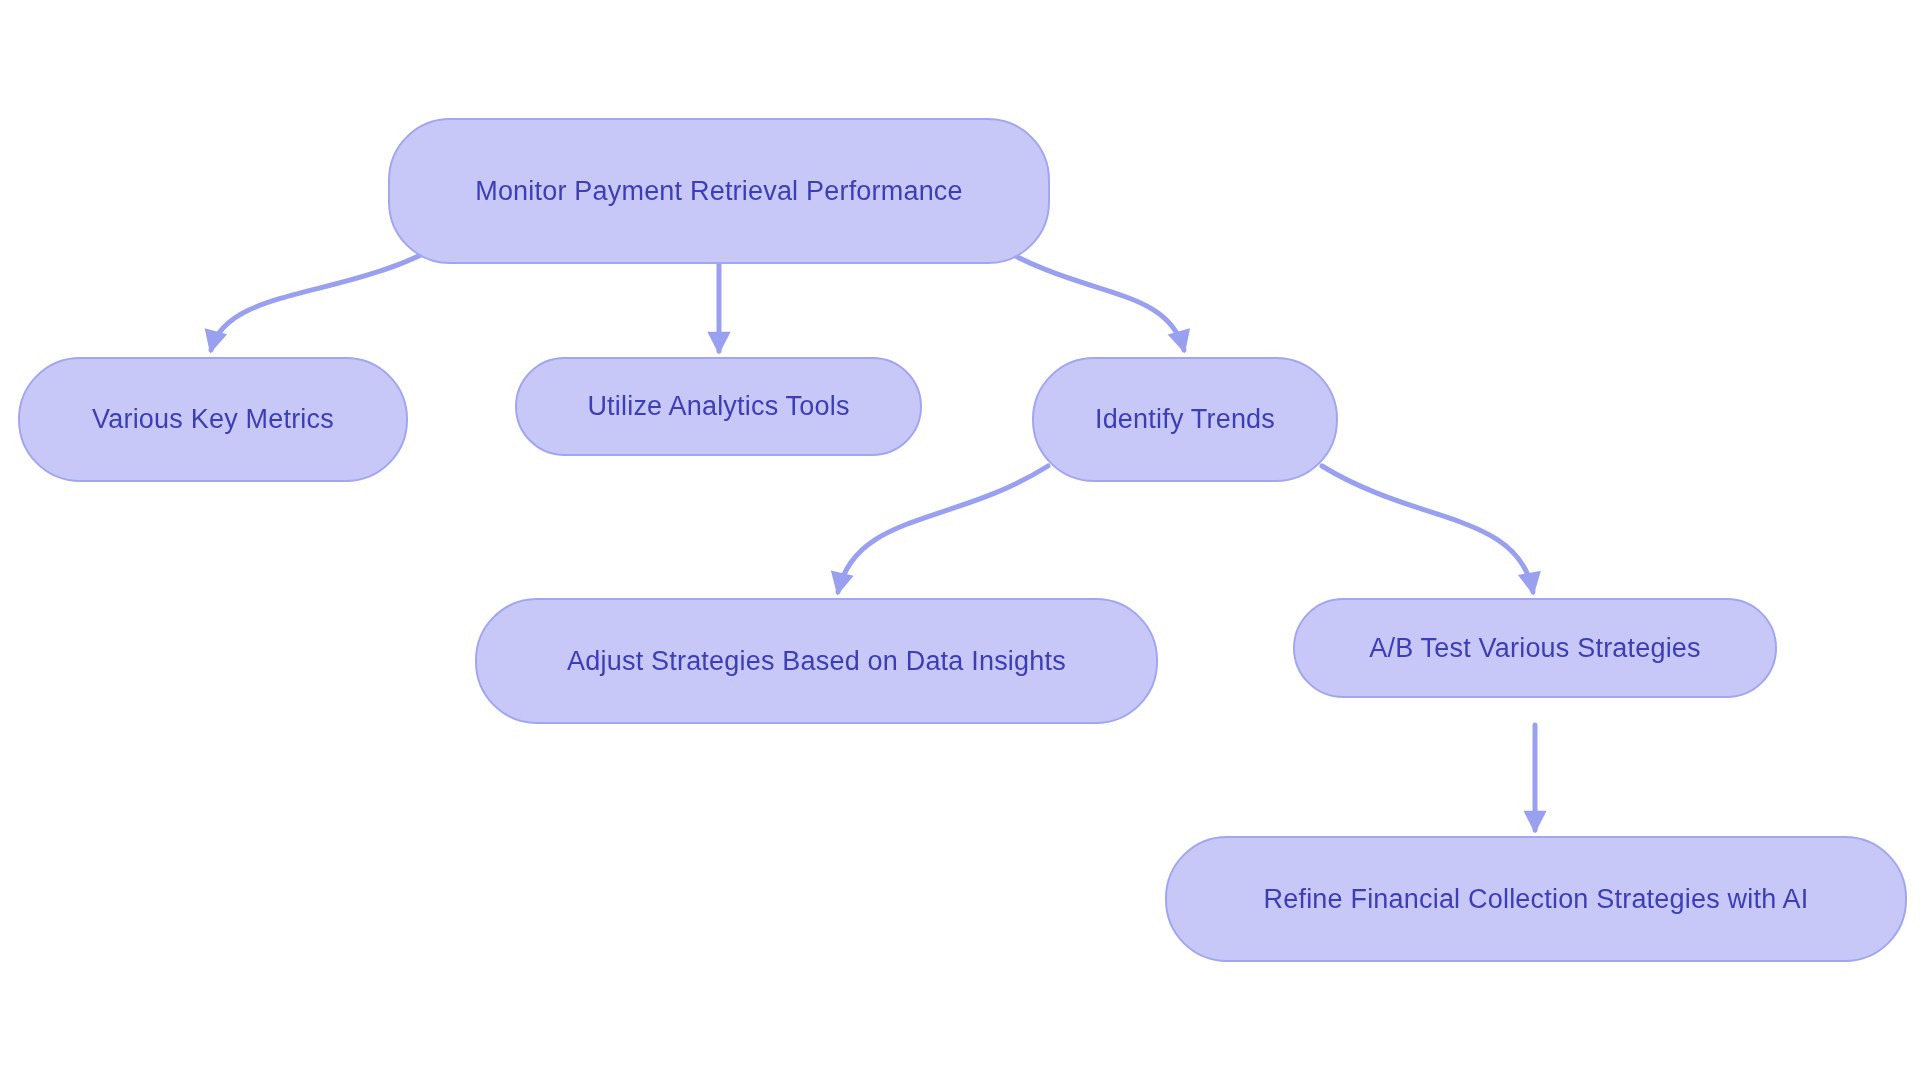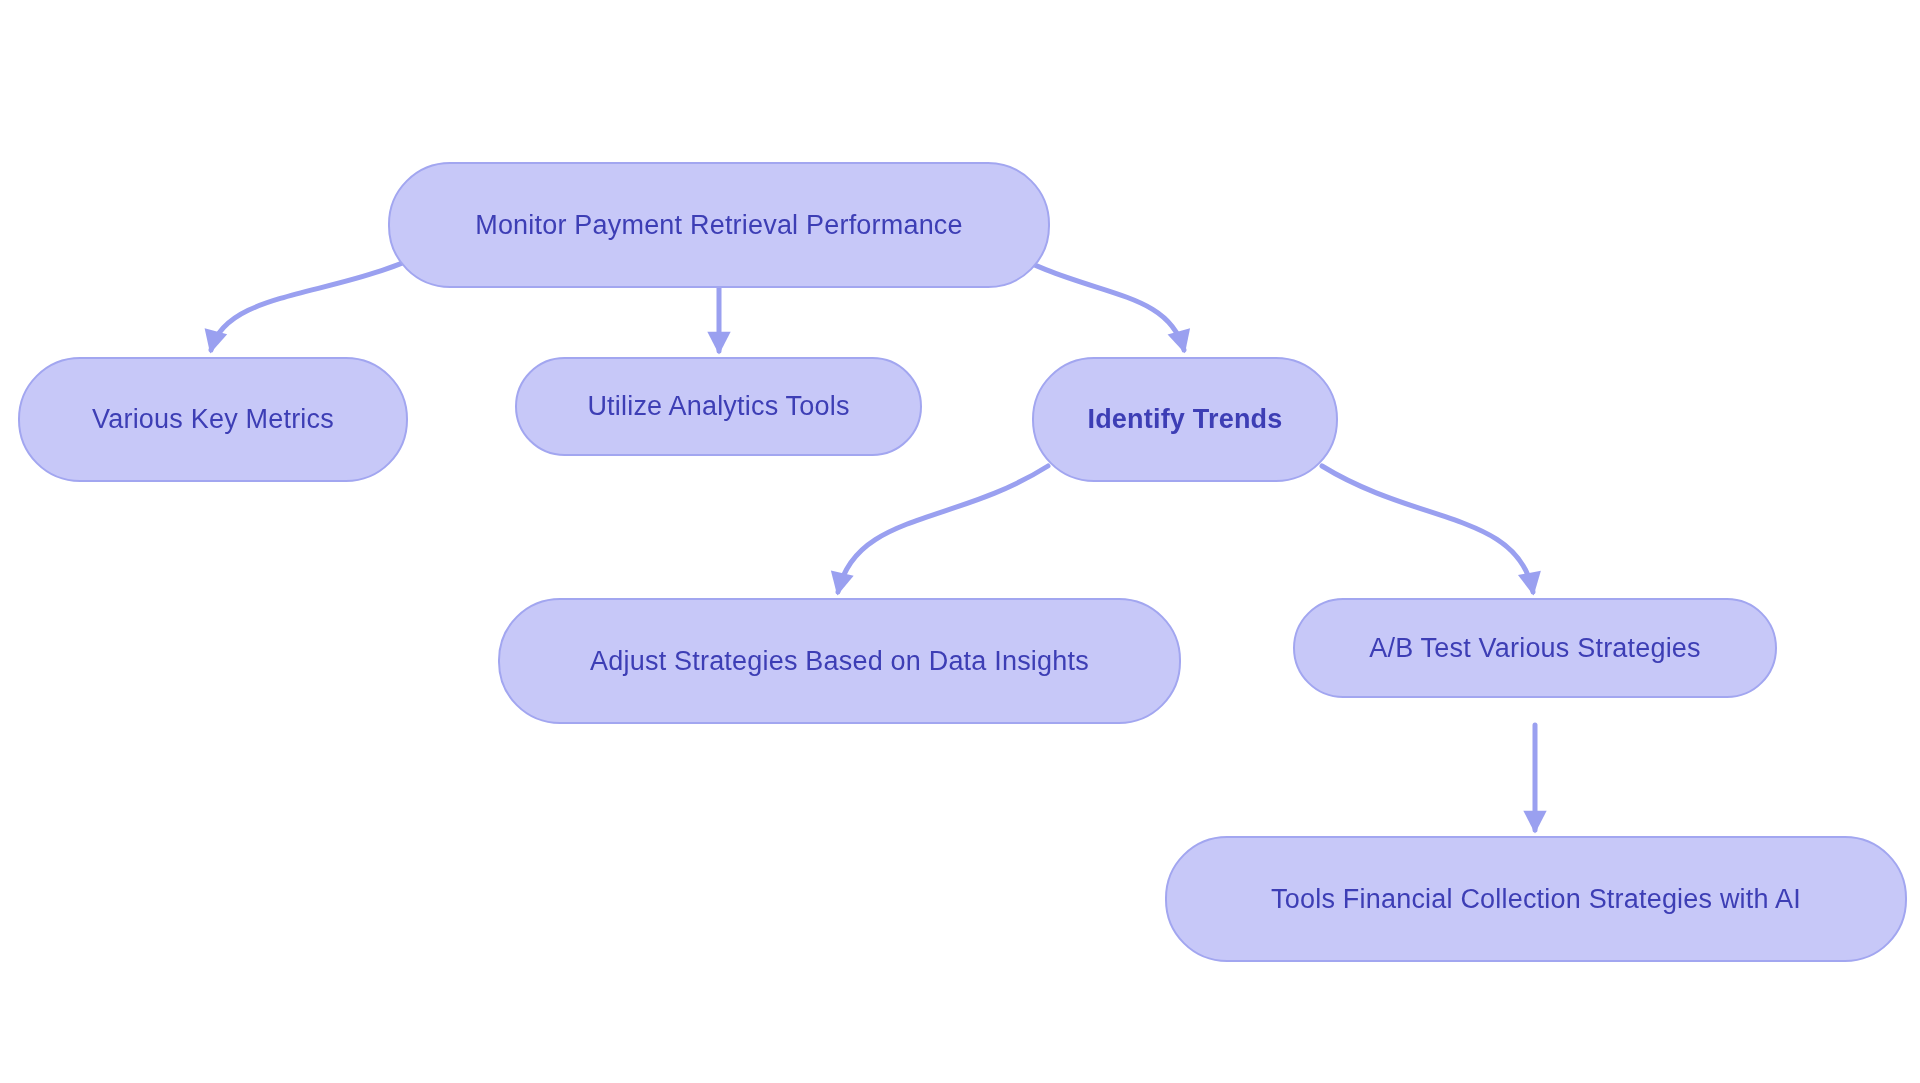--- a/index.html
+++ b/index.html
@@ -55,35 +55,35 @@
         </marker>
       </defs>
       <path d="M445,242 C350,300 228,285 211,350" fill="none" stroke="#9aa0f0" stroke-width="5" stroke-linecap="round" marker-end="url(#arrowhead)"></path>
       <path d="M719,243 L719,351" fill="none" stroke="#9aa0f0" stroke-width="5" stroke-linecap="round" marker-end="url(#arrowhead)"></path>
       <path d="M990,242 C1085,300 1166,285 1184,350" fill="none" stroke="#9aa0f0" stroke-width="5" stroke-linecap="round" marker-end="url(#arrowhead)"></path>
       <path d="M1048,466 C955,525 856,512 838,592" fill="none" stroke="#9aa0f0" stroke-width="5" stroke-linecap="round" marker-end="url(#arrowhead)"></path>
       <path d="M1322,466 C1418,525 1518,512 1533,592" fill="none" stroke="#9aa0f0" stroke-width="5" stroke-linecap="round" marker-end="url(#arrowhead)"></path>
       <path d="M1535,725 L1535,830" fill="none" stroke="#9aa0f0" stroke-width="5" stroke-linecap="round" marker-end="url(#arrowhead)"></path>
     </svg>
   <div id="nodes">
-      <div class="node" style="left: 388px; top: 118px; width: 662px; height: 126px; background: rgb(199, 200, 248); border-color: rgb(162, 166, 240); color: rgb(61, 62, 181); margin-top: 44px;">
+      <div class="node" style="left: 388px; top: 118px; width: 662px; height: 146px; background: rgb(199, 200, 248); border-color: rgb(162, 166, 240); color: rgb(61, 62, 181);">
         <span class="node-label">Monitor Payment Retrieval Performance</span>
       </div>
       <div class="node" style="left: 18px; top: 357px; width: 390px; height: 125px; background: rgb(199, 200, 248); border-color: rgb(162, 166, 240); color: rgb(61, 62, 181);">
         <span class="node-label">Various Key Metrics</span>
       </div>
       <div class="node" style="left: 515px; top: 357px; width: 407px; height: 99px; background: rgb(199, 200, 248); border-color: rgb(162, 166, 240); color: rgb(61, 62, 181);">
         <span class="node-label">Utilize Analytics Tools</span>
       </div>
-      <div class="node" style="left: 1032px; top: 357px; width: 306px; height: 125px; background: rgb(199, 200, 248); border-color: rgb(162, 166, 240); color: rgb(61, 62, 181); font-weight: bold;">
+      <div class="node" style="left: 1032px; top: 357px; width: 306px; height: 125px; background: rgb(199, 200, 248); border-color: rgb(162, 166, 240); color: rgb(61, 62, 181);">
         <span class="node-label">Identify Trends</span>
       </div>
-      <div class="node" style="left: 498px; top: 598px; width: 683px; height: 126px; background: rgb(199, 200, 248); border-color: rgb(162, 166, 240); color: rgb(61, 62, 181);">
+      <div class="node" style="left: 475px; top: 598px; width: 683px; height: 126px; background: rgb(199, 200, 248); border-color: rgb(162, 166, 240); color: rgb(61, 62, 181);">
         <span class="node-label">Adjust Strategies Based on Data Insights</span>
       </div>
       <div class="node" style="left: 1293px; top: 598px; width: 484px; height: 100px; background: rgb(199, 200, 248); border-color: rgb(162, 166, 240); color: rgb(61, 62, 181);">
         <span class="node-label">A/B Test Various Strategies</span>
       </div>
       <div class="node" style="left: 1165px; top: 836px; width: 742px; height: 126px; background: rgb(199, 200, 248); border-color: rgb(162, 166, 240); color: rgb(61, 62, 181);">
-        <span class="node-label">Tools Financial Collection Strategies with AI</span>
+        <span class="node-label">Refine Financial Collection Strategies with AI</span>
       </div>
     </div>
 </div>
 
 </body></html>

